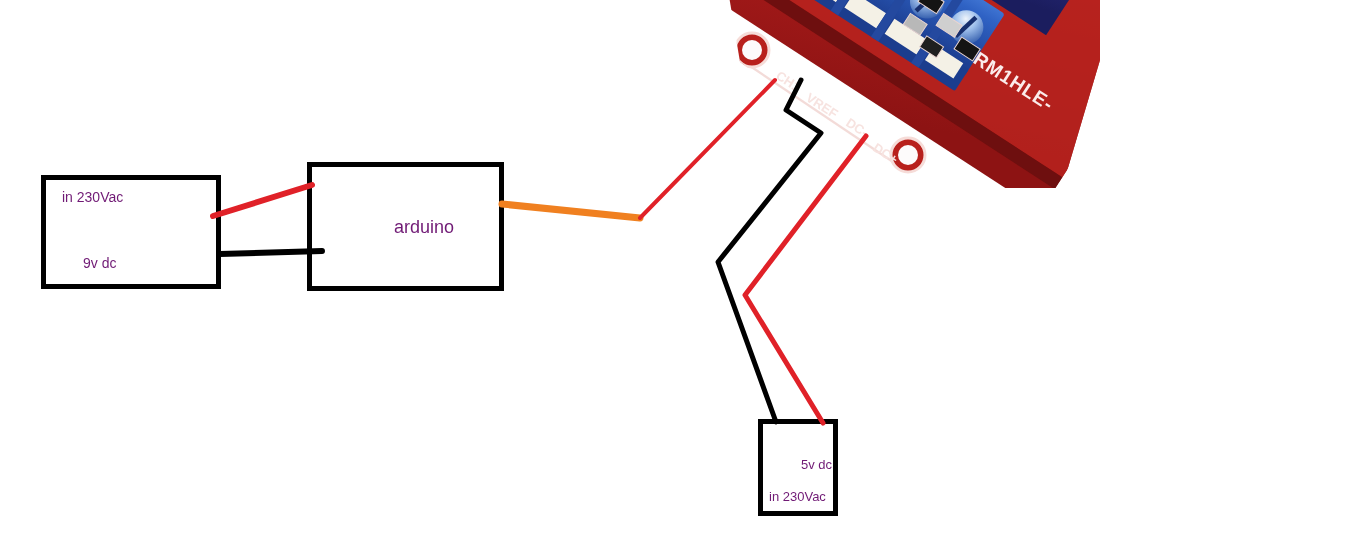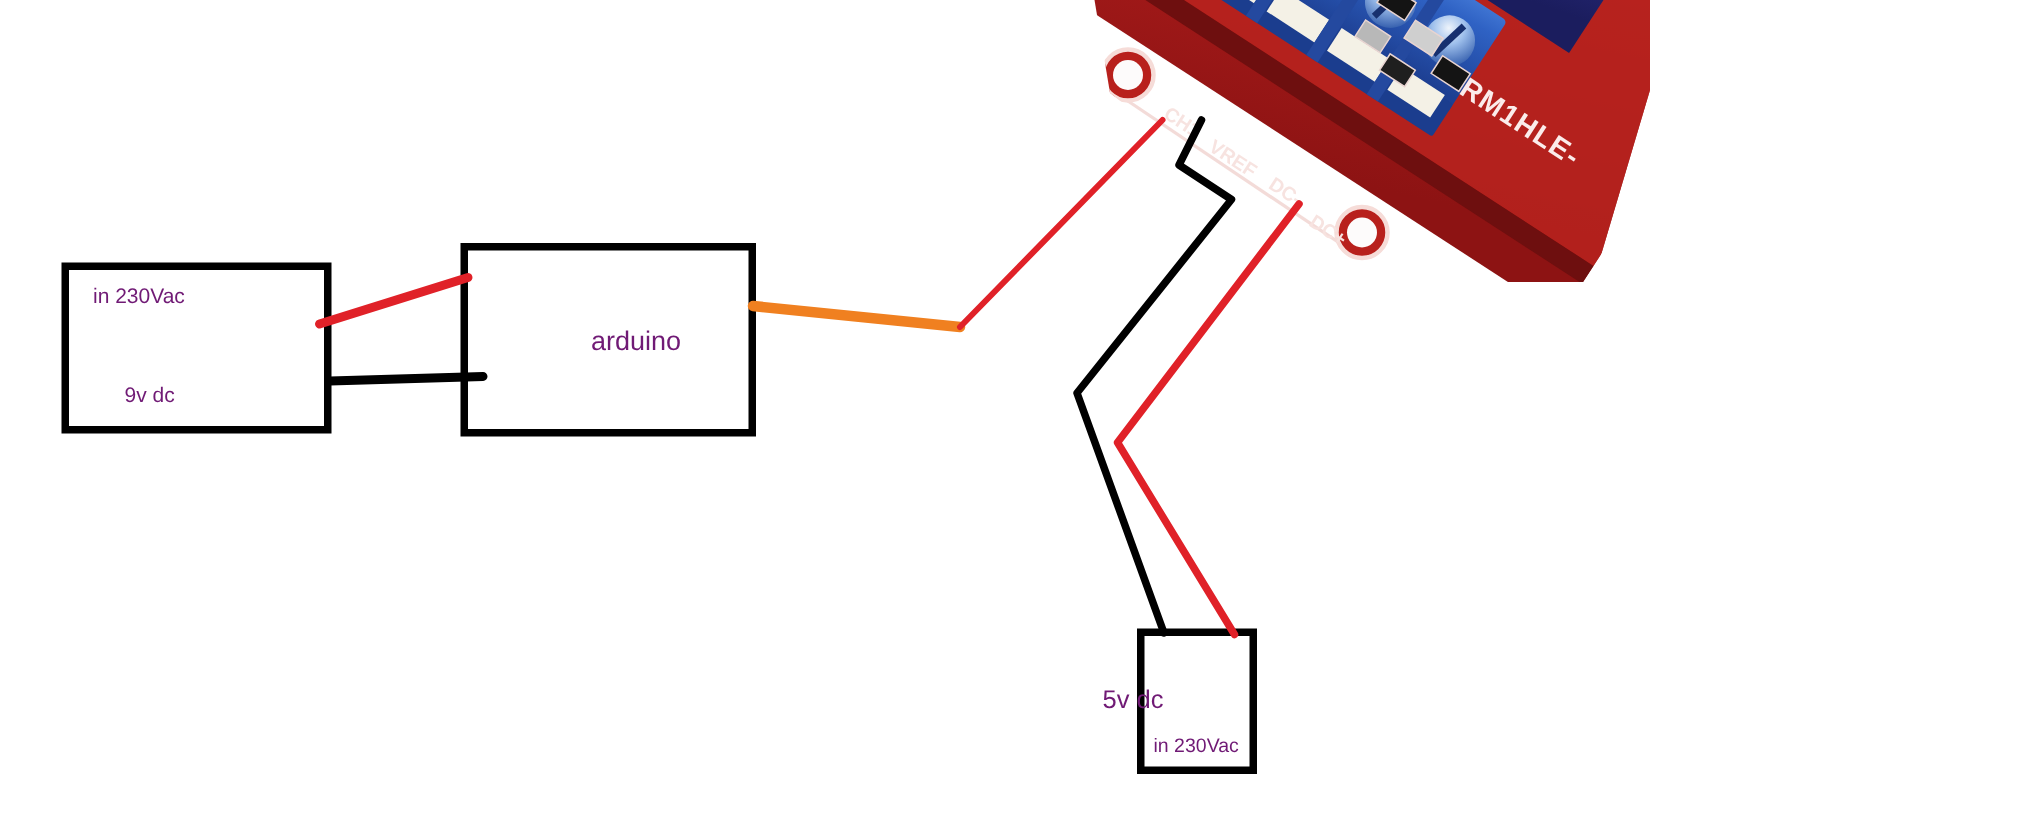--- a/index.html
+++ b/index.html
@@ -28,21 +28,21 @@
   .box-label {
     position: absolute;
     font-family: "Liberation Sans", sans-serif;
     color: #701a75;
     white-space: nowrap;
     pointer-events: none;
   }
   #label-psu9-title   { left: 62px;  top: 189px; font-size: 14px; }
   #label-psu9-output  { left: 83px;  top: 239px; font-size: 14px; margin-top: 16px; }
   #label-arduino      { left: 350px; top: 217px; font-size: 18px; margin-left: 44px; }
-  #label-psu5-output  { left: 735px; top: 457px; font-size: 17px; }
+  #label-psu5-output  { left: 801px; top: 457px; font-size: 13px; }
   #label-psu5-title   { left: 769px; top: 489px; font-size: 13px; }
 </style>
 </head>
 <body>
 
 <div id="canvas">
 
   <svg id="wiring-svg" viewBox="0 0 1360 557">
     <defs>
       <clipPath id="board-clip">

